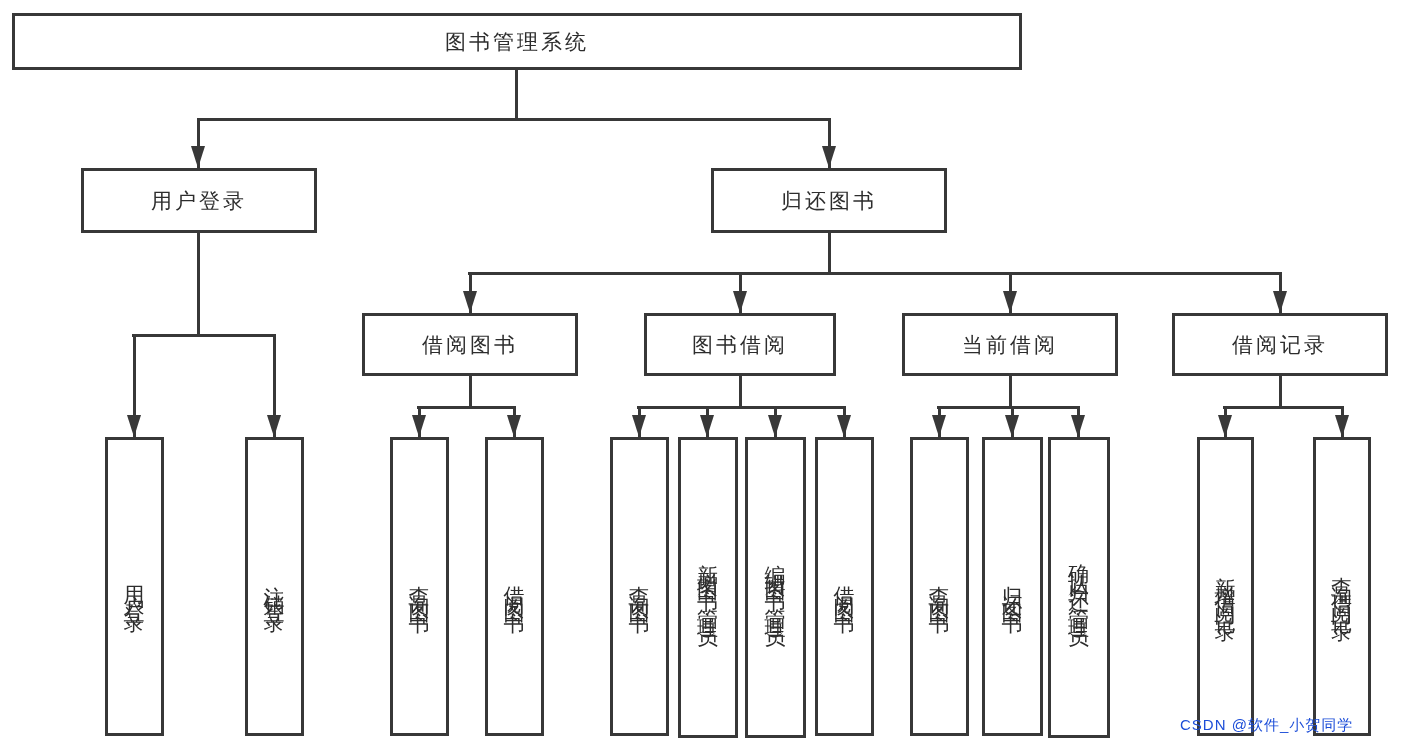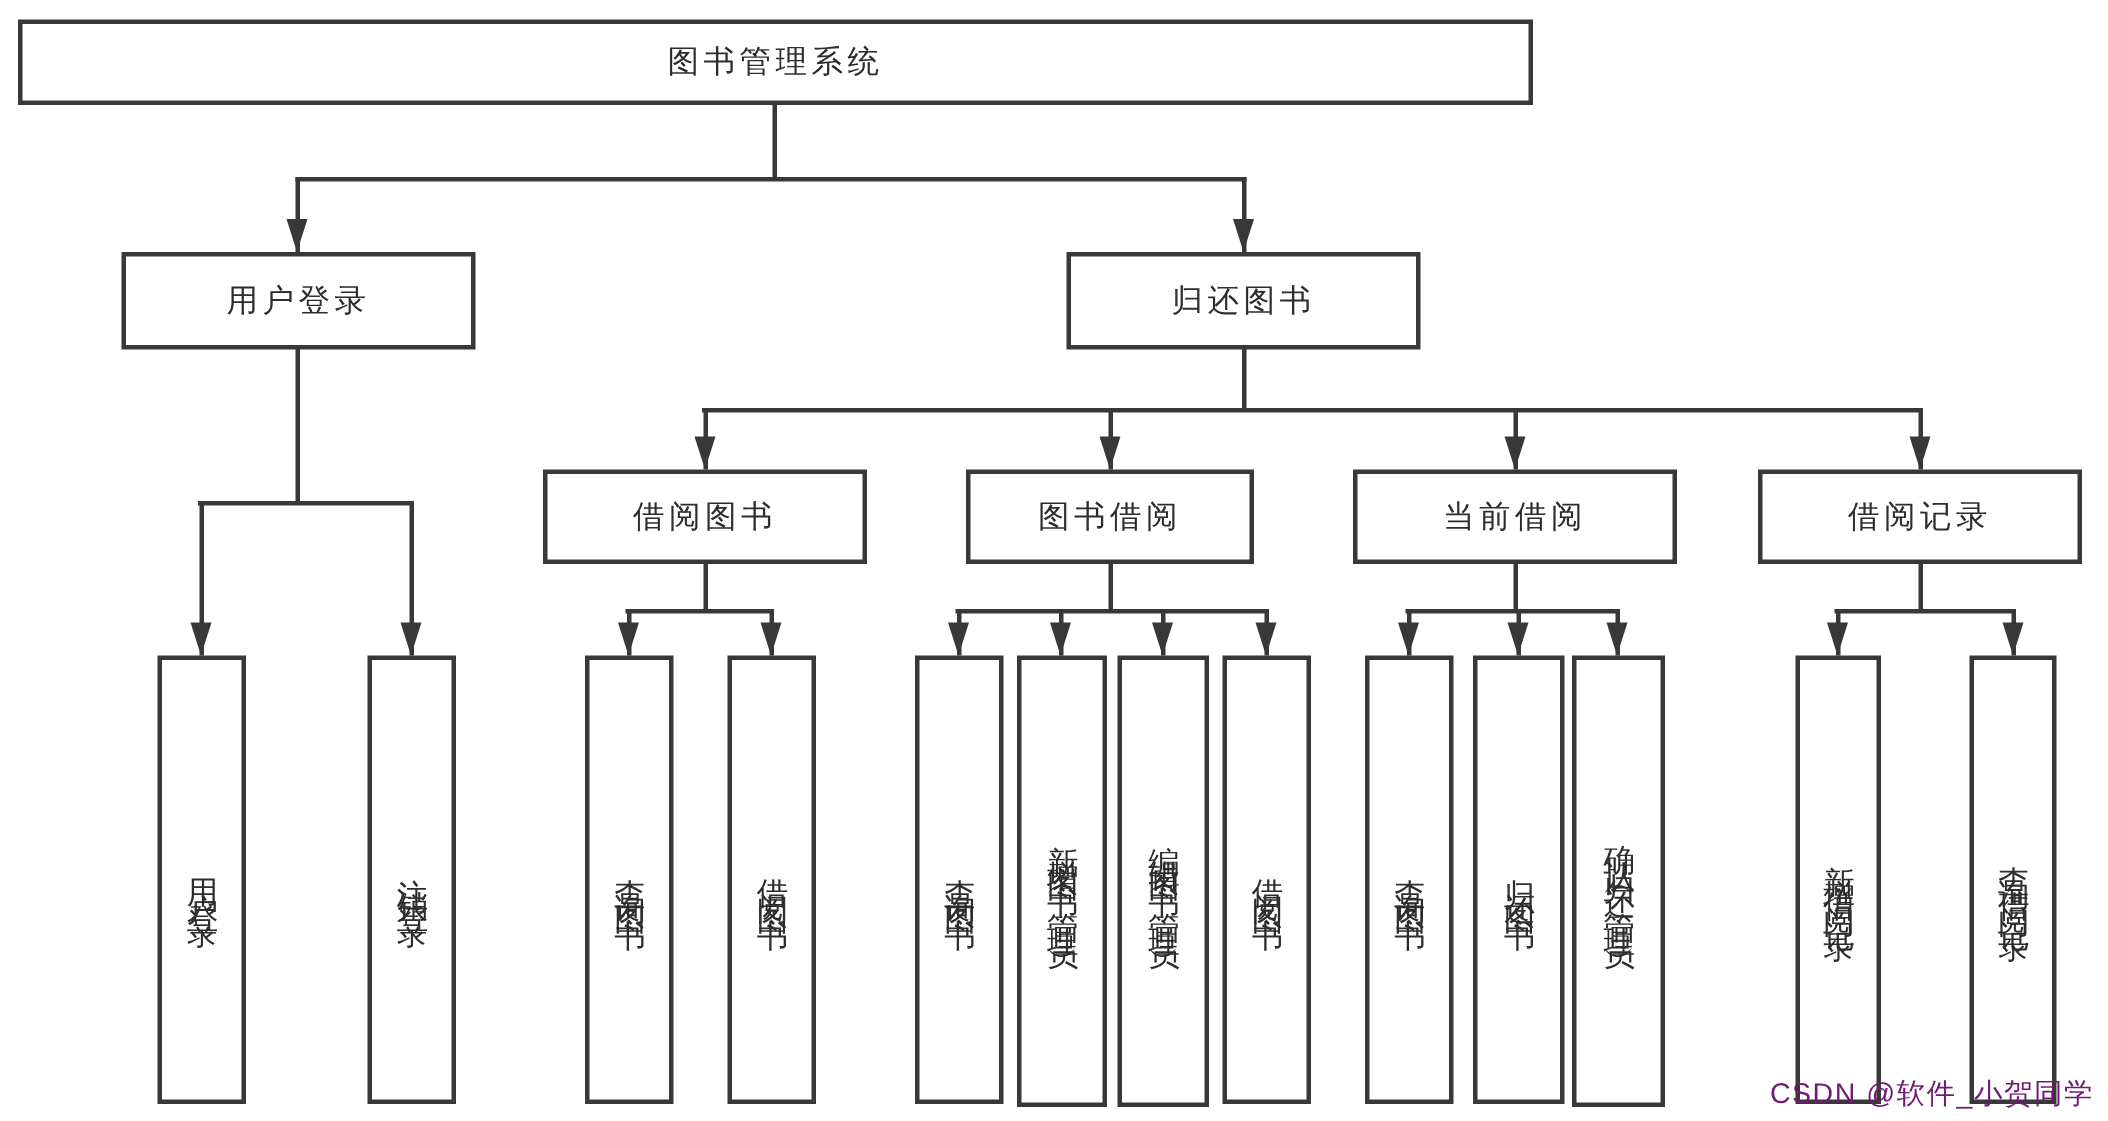--- a/index.html
+++ b/index.html
@@ -8,21 +8,21 @@
   .box{position:absolute;box-sizing:border-box;border:3px solid #383838;background:#ffffff;
        display:flex;align-items:center;justify-content:center;color:#2d2d2d;
        font-size:21px;letter-spacing:3px;line-height:1;}
   .leaf{writing-mode:vertical-rl;text-orientation:mixed;letter-spacing:9px;
         font-size:21px;padding:6px 0;}
   .vl{position:absolute;width:3px;background:#383838;}
   .hl{position:absolute;height:3px;background:#383838;}
   .arw{position:absolute;width:0;height:0;
        border-left:7px solid transparent;border-right:7px solid transparent;
        border-top:22px solid #383838;}
-  .watermark{position:absolute;left:1180px;top:716px;font-size:19px;color:#701a75;
+  .watermark{position:absolute;left:1180px;top:716px;font-size:15px;color:#1d4ed8;
              letter-spacing:1px;white-space:nowrap;}
 </style>
 </head>
 <body>
 
 <div class="stage">
 
   <div class="box" style="left:12px;top:13px;width:1010px;height:57px;">图书管理系统</div>
 
   <div class="box" style="left:81px;top:168px;width:236px;height:65px;">用户登录</div>

